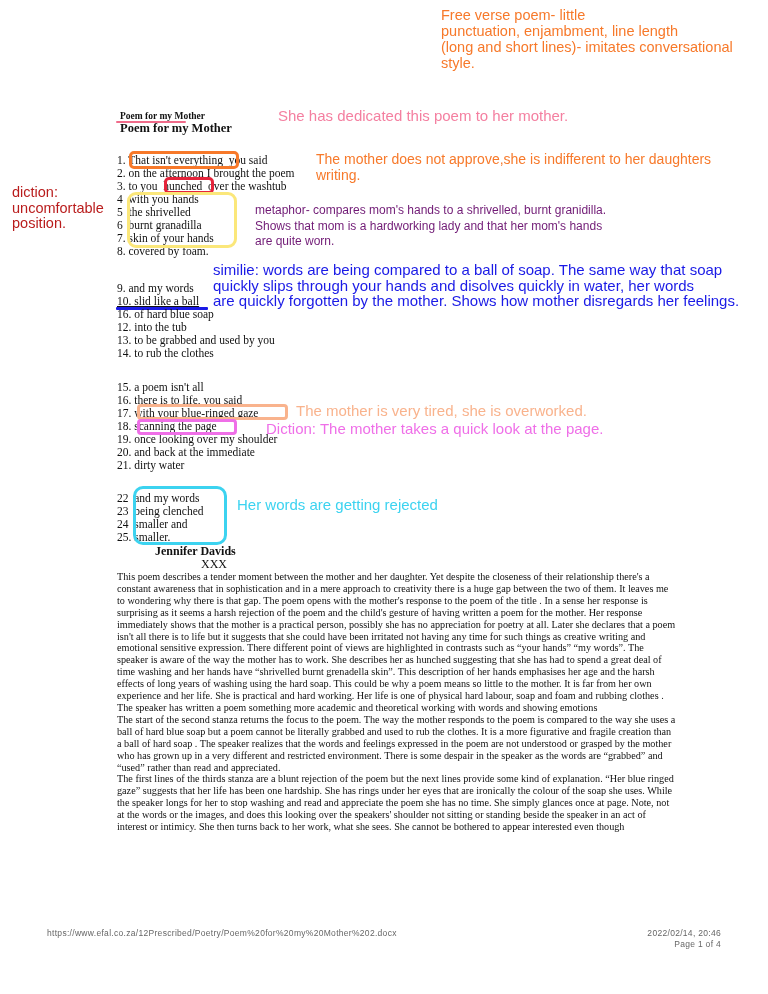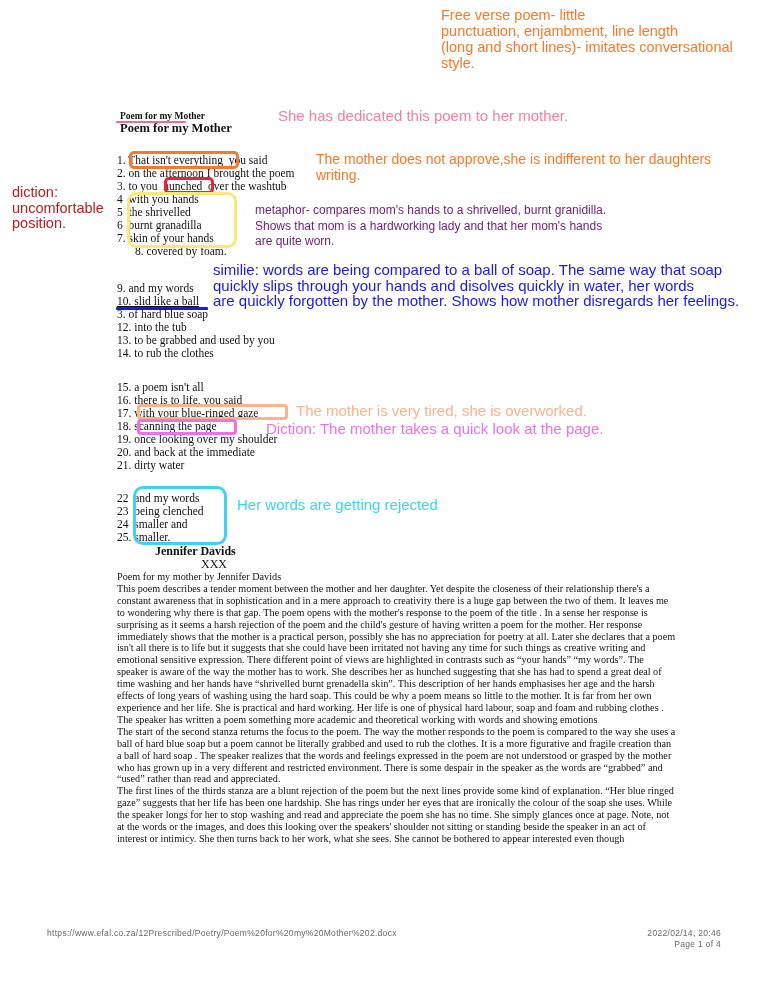--- a/index.html
+++ b/index.html
@@ -38,39 +38,39 @@
 uncomfortable
 position.</div>
 
 <div class="poem-line serif" style="top:154px;">1. That isn't everything  you said</div>
 <div class="poem-line serif" style="top:167px;">2. on the afternoon I brought the poem</div>
 <div class="poem-line serif" style="top:180px;">3. to you  hunched  over the washtub</div>
 <div class="poem-line serif" style="top:193px;">4  with you hands</div>
 <div class="poem-line serif" style="top:206px;">5  the shrivelled</div>
 <div class="poem-line serif" style="top:219px;">6  burnt granadilla</div>
 <div class="poem-line serif" style="top:232px;">7. skin of your hands</div>
-<div class="poem-line serif" style="top:245px;margin-left:18px;">8. covered by foam.</div>
+<div class="poem-line serif" style="top:245px;">8. covered by foam.</div>
 
 <div class="box" style="left:129px; top:151px; width:110px; height:18px; border:3px solid #f7792a;"></div>
 <div class="box" style="left:164px; top:177px; width:50px; height:17px; border:3px solid #e5243b;"></div>
 <div class="box" style="left:127px; top:192px; width:110px; height:56px; border:3px solid #fbe77a; border-radius:9px;"></div>
 
 <div class="note" style="left:316px; top:151px; color:#f7792a; font-size:14px;">The mother does not approve,she is indifferent to her daughters
 writing.</div>
 <div class="note" style="left:255px; top:203px; color:#701a75; font-size:12px; line-height:15.5px;">metaphor- compares mom's hands to a shrivelled, burnt granidilla.
 Shows that mom is a hardworking lady and that her mom's hands
 are quite worn.</div>
 
 <div class="note" style="left:213px; top:262px; color:#1a1ae6; font-size:15px; line-height:15.5px;">similie: words are being compared to a ball of soap. The same way that soap
 quickly slips through your hands and disolves quickly in water, her words
 are quickly forgotten by the mother. Shows how mother disregards her feelings.</div>
 <div class="poem-line serif" style="top:282px;">9. and my words</div>
 <div class="poem-line serif" style="top:295px; text-decoration:underline;">10. slid like a ball</div>
 <div class="abs" style="left:116px; top:307px; width:92px; height:2.5px; background:#1a1ae6; border-radius:1px;"></div>
-<div class="poem-line serif" style="top:308px;">3. of hard blue soap</div>
+<div class="poem-line serif" style="top:308px;">16. of hard blue soap</div>
 <div class="poem-line serif" style="top:321px;">12. into the tub</div>
 <div class="poem-line serif" style="top:334px;text-align:center;">13. to be grabbed and used by you</div>
 <div class="poem-line serif" style="top:347px;">14. to rub the clothes</div>
 
 <div class="poem-line serif" style="top:381px;">15. a poem isn't all</div>
 <div class="poem-line serif" style="top:394px;">16. there is to life, you said</div>
 <div class="poem-line serif" style="top:407px;">17. with your blue-ringed gaze</div>
 <div class="poem-line serif" style="top:420px;">18. scanning the page</div>
 <div class="poem-line serif" style="top:433px;">19. once looking over my shoulder</div>
 <div class="poem-line serif" style="top:446px;">20. and back at the immediate</div>
@@ -87,21 +87,20 @@
 <div class="poem-line serif" style="top:518px;">24  smaller and</div>
 <div class="poem-line serif" style="top:531px;">25. smaller.</div>
 
 <div class="box" style="left:133px; top:486px; width:94px; height:59px; border:3.5px solid #3cd3f0; border-radius:10px;"></div>
 <div class="note" style="left:237px; top:497px; color:#3cd3f0; font-size:15px;">Her words are getting rejected</div>
 
 <div class="abs serif" style="left:155px; top:544px; font-size:12px; font-weight:bold;">Jennifer Davids</div>
 <div class="abs serif" style="left:201px; top:557px; font-size:12px;">XXX</div>
 
 <div class="analysis serif">
-  <p>Poem for my mother by Jennifer Davids</p>
   <p>This poem describes a tender moment between the mother and her daughter. Yet despite the closeness of their relationship there's a constant awareness  that in sophistication and in a mere approach to creativity  there is a huge gap between the two of them. It leaves me to wondering why there is that gap. The poem opens with the mother's response to the poem of the title . In a sense her response is surprising as it seems a harsh rejection of the poem and the child's gesture of having written a poem for the mother. Her response immediately shows that the mother is a practical person, possibly she has no appreciation for poetry at all. Later she declares that a poem isn't all there is to life but it suggests that she could have been irritated not having any time for such things as creative writing and emotional sensitive expression. There different point of views are highlighted in contrasts such as “your hands” “my words”. The speaker is aware of the way the mother has to work.  She describes her as hunched  suggesting that she has had to spend a great deal of time washing and her hands have “shrivelled burnt grenadella skin”. This description of her hands emphasises her age and the harsh effects of long years of washing  using the hard soap.  This could be why a poem means so little to the mother. It is far from her own  experience and her life. She is practical and hard working. Her life is one of physical hard labour, soap and foam and rubbing clothes . The speaker has written a poem something more academic and theoretical  working with words  and showing emotions</p>
   <p>The start of the second stanza returns the focus to the poem. The way the mother responds to the poem is compared to the way she uses a ball of  hard blue soap but a poem cannot be literally grabbed and used to rub the clothes. It is a more figurative and fragile creation  than a ball of hard soap . The speaker realizes that the words and feelings expressed in the poem are not understood or grasped by the mother who has grown up in a very different and restricted environment. There is some despair in the speaker as the words are “grabbed” and “used” rather than read and appreciated.</p>
   <p>The first lines of the thirds stanza  are a blunt rejection of the poem but the next lines provide some kind of explanation. “Her blue ringed gaze” suggests that her life has been one hardship. She has rings under her eyes that are ironically the colour of the soap she uses. While the speaker longs for her to stop washing and read and appreciate the poem she has no time. She simply glances once at page. Note, not at the words or the images, and does this looking over the speakers' shoulder not sitting or standing beside the speaker in an act of interest or intimicy. She then turns back to her work, what she sees. She cannot be bothered to appear interested even though</p>
 </div>
 
 <div class="footer" style="left:47px; top:928px;">https://www.efal.co.za/12Prescribed/Poetry/Poem%20for%20my%20Mother%202.docx</div>
 <div class="footer" style="right:47px; top:928px; text-align:right;">2022/02/14, 20:46</div>
 <div class="footer" style="right:47px; top:939px; text-align:right;">Page 1 of 4</div>
 
 </body></html>

